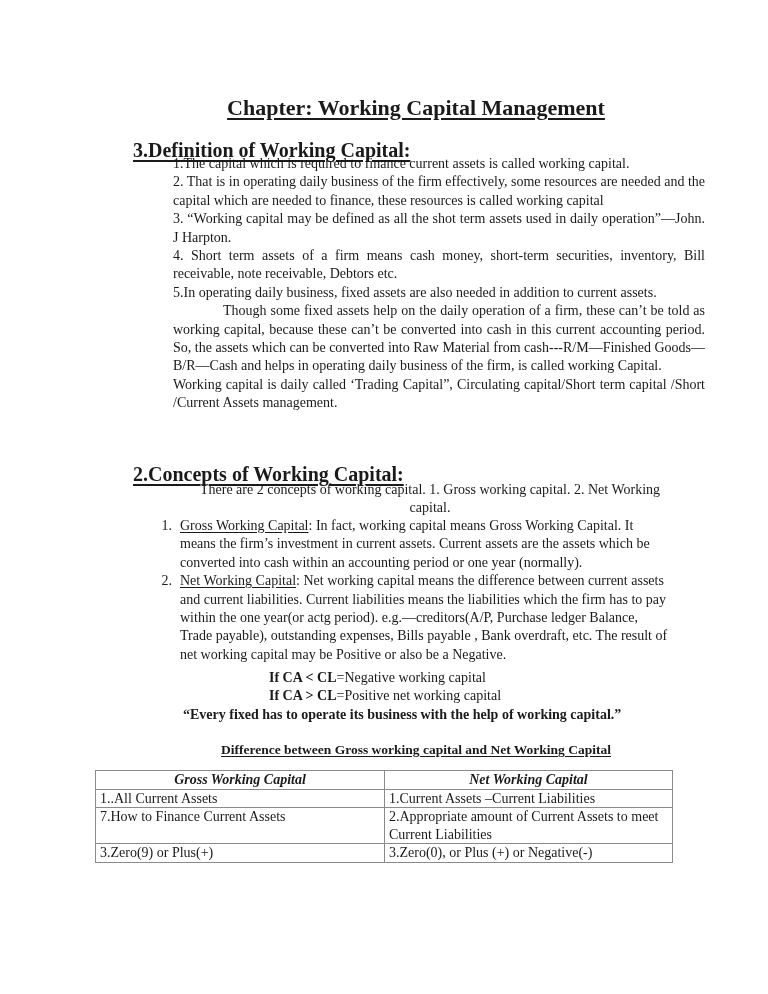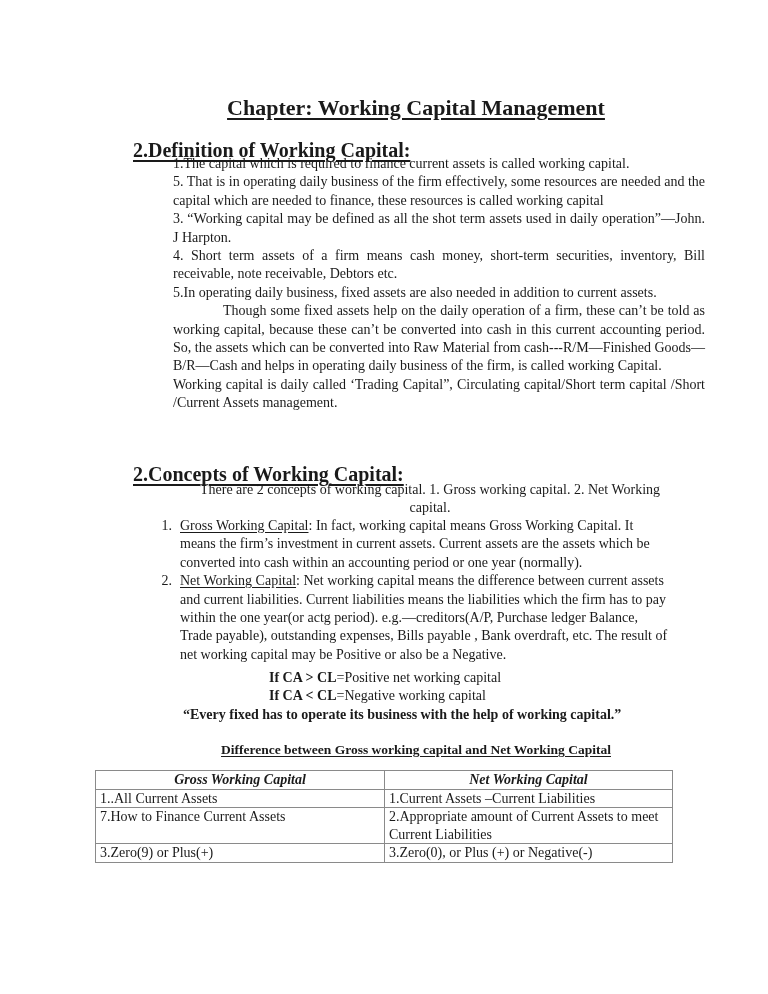--- a/index.html
+++ b/index.html
@@ -46,25 +46,25 @@
     }
     table.diff th { font-weight: bold; font-style: italic; text-align: center; }
     table.diff .c1 { width: 280px; }
     table.diff tr.tall td { height: 35px; }
   </style>
 </head>
 <body>
 
 <div class="abs title">Chapter: Working Capital Management</div>
 
-<div class="abs h1" style="top:138px;">2.Definition of Working Capital:</div>
+<div class="abs h1" style="top:138px;">3.Definition of Working Capital:</div>
 
 <div class="abs para sec1">
   <p>1.The capital which is required to finance current assets is called working capital.</p>
-  <p>5. That is in operating daily business of the firm effectively, some resources are needed and the capital which are needed to finance, these resources is called working capital</p>
+  <p>2. That is in operating daily business of the firm effectively, some resources are needed and the capital which are needed to finance, these resources is called working capital</p>
   <p>3. “Working capital may be defined as all the shot term assets used in daily operation”—John. J Harpton.</p>
   <p>4. Short term assets of a firm means cash money, short-term securities, inventory, Bill receivable, note receivable, Debtors etc.</p>
   <p>5.In operating daily business, fixed assets are also needed in addition to current assets.</p>
   <p class="indent-first">Though some fixed assets help on the daily operation of a firm, these can’t be told as working capital, because these can’t be converted into cash in this current accounting period. So, the assets which can be converted into Raw Material from cash---R/M—Finished Goods—B/R—Cash and helps in operating daily business of the firm, is called working Capital.</p>
   <p>Working capital is daily called ‘Trading Capital”, Circulating capital/Short term capital /Short /Current Assets management.</p>
 </div>
 
 <div class="abs h1" style="top:462px;">2.Concepts of Working Capital:</div>
 
 <div class="abs para sec2" style="text-align:center;">There are 2 concepts of working capital. 1. Gross working capital. 2. Net Working capital.</div>
@@ -74,22 +74,22 @@
     <span class="num">1.</span>
     <span class="u">Gross Working Capital</span><span>: In fact, working capital means Gross Working Capital. It means the firm’s investment in current assets. Current assets are the assets which be converted into cash within an accounting period or one year (normally).</span>
   </div>
   <div class="item">
     <span class="num">2.</span>
     <span class="u">Net Working Capital</span><span>: Net working capital means the difference between current assets and current liabilities. Current liabilities means the liabilities which the firm has to pay within the one year(or actg period). e.g.—creditors(A/P, Purchase ledger Balance, Trade payable), outstanding expenses, Bills payable , Bank overdraft, etc. The result of net working capital may be Positive or also be a Negative.</span>
   </div>
 </div>
 
 <div class="abs cond">
+  <div><b>If CA  &lt;  CL</b><span>=Negative working capital</span></div>
   <div><b>If CA &gt;  CL</b><span>=Positive net working capital</span></div>
-  <div><b>If CA  &lt;  CL</b><span>=Negative working capital</span></div>
 </div>
 
 <div class="abs quote">“Every fixed has to operate its business with the help of working capital.”</div>
 
 <div class="abs tabletitle">Difference between Gross working capital and Net Working Capital</div>
 
 <table class="diff">
   <tbody>
       <tr>
     <th class="c1">Gross Working Capital</th>

